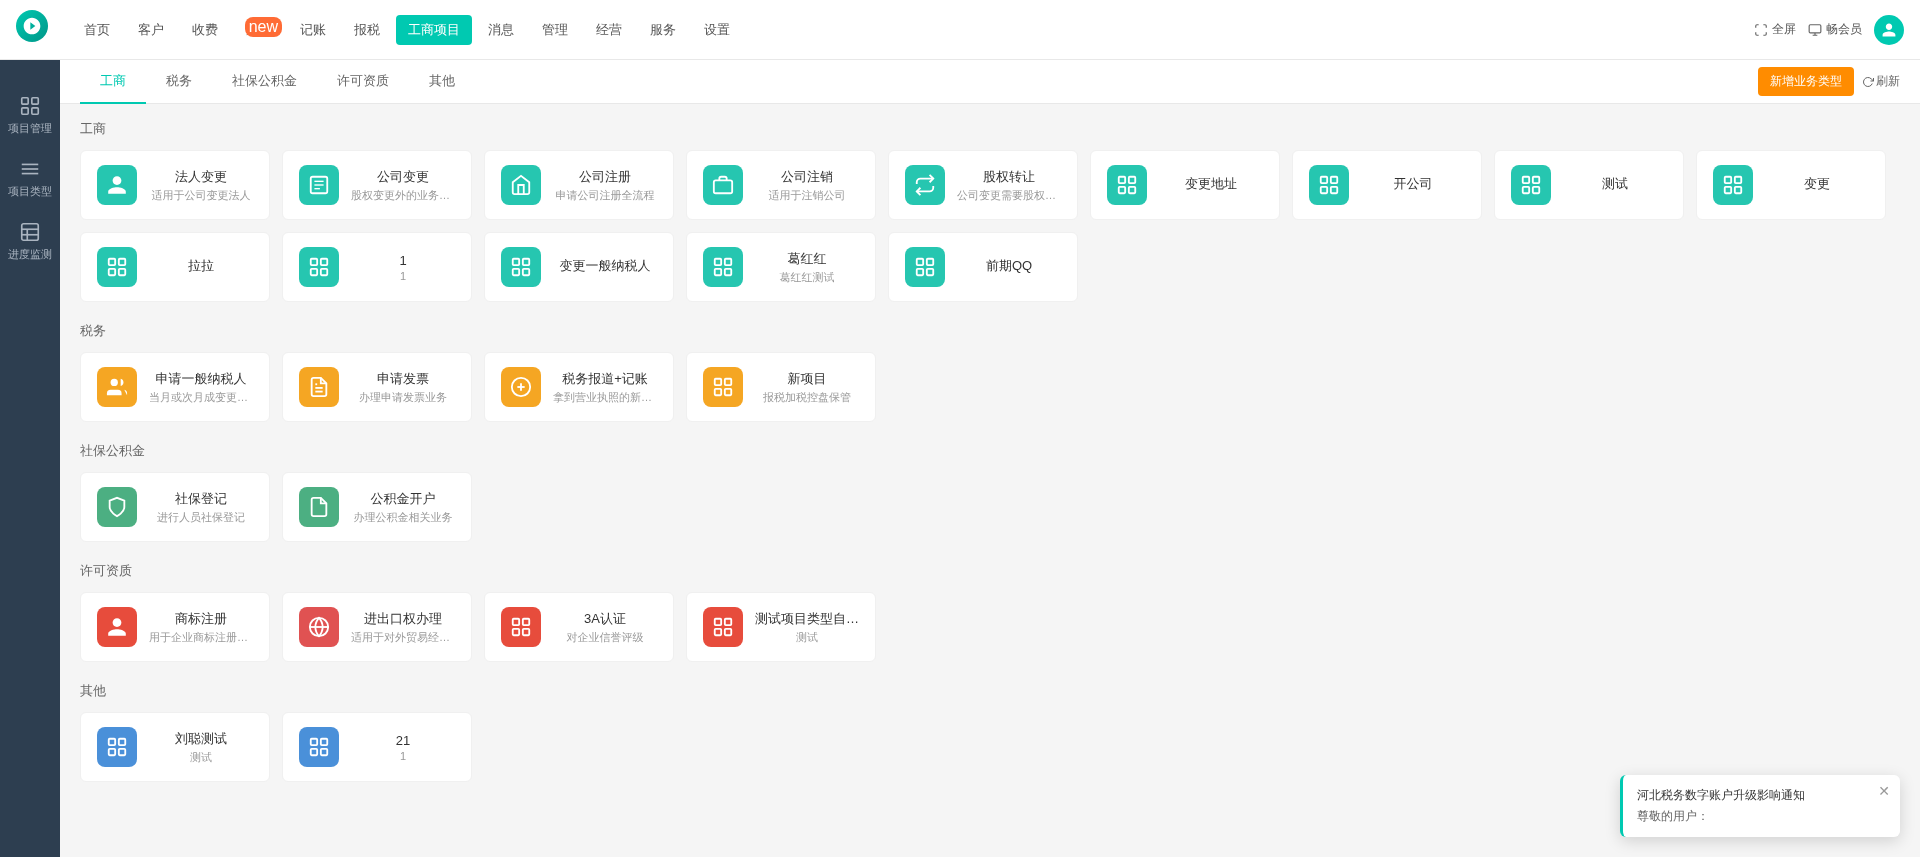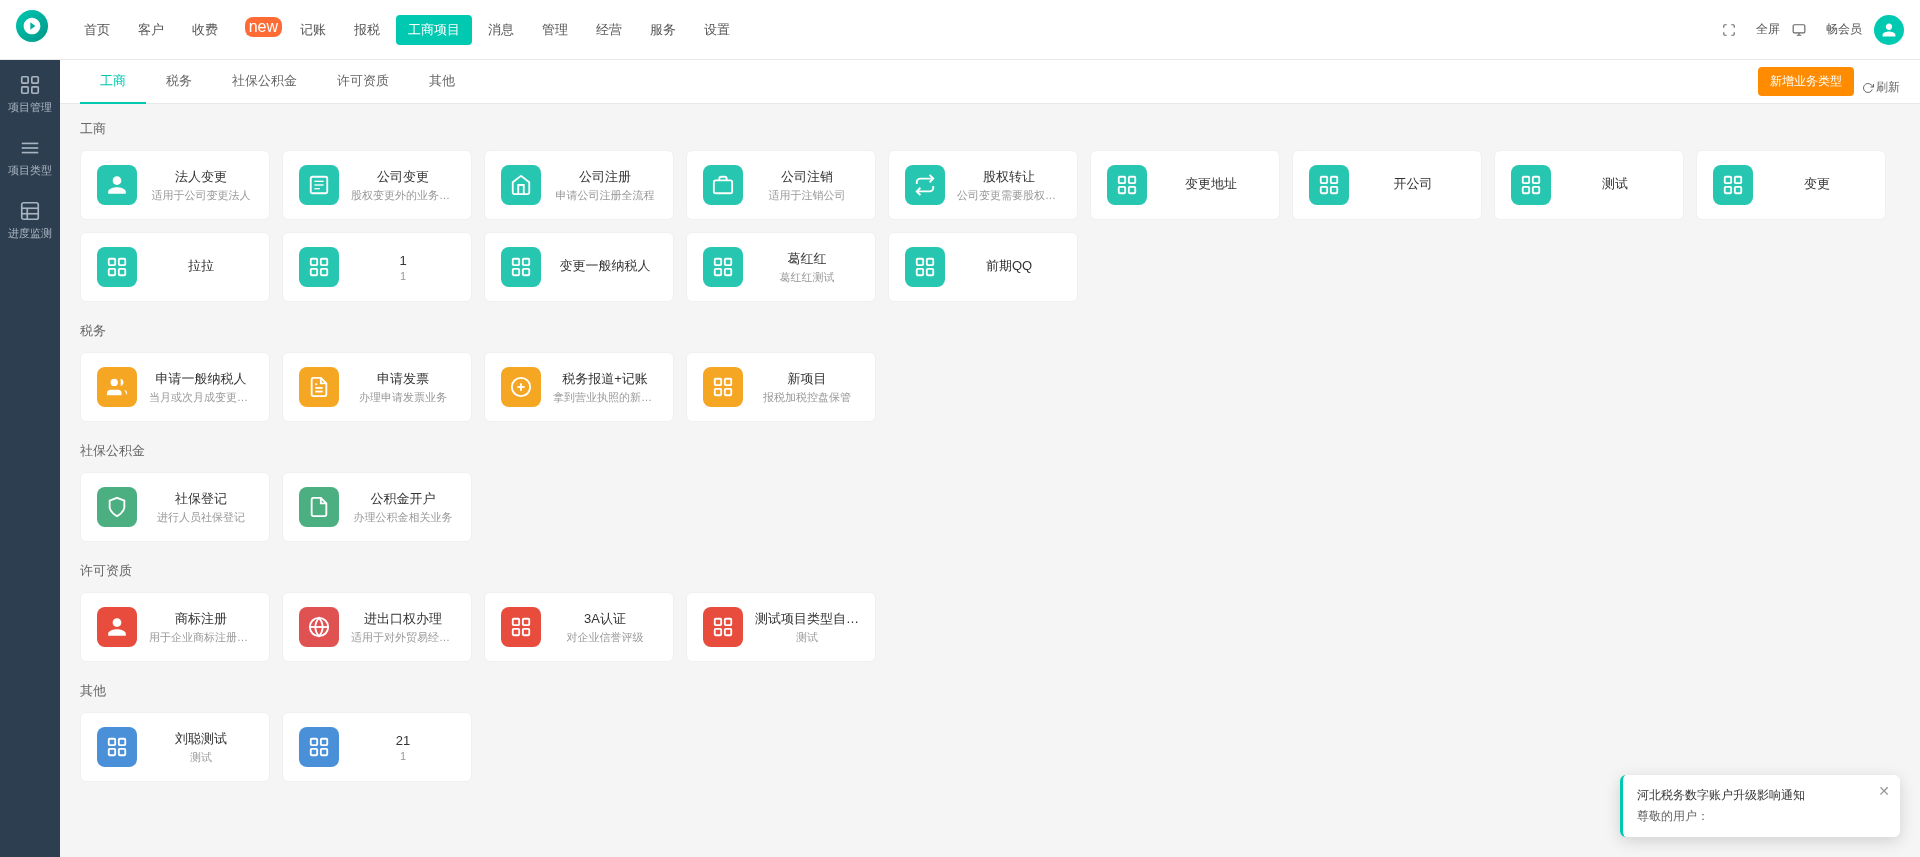--- a/index.html
+++ b/index.html
@@ -7,41 +7,41 @@
 
     
     .top-nav { background: #fff; height: 60px; display: flex; align-items: center; border-bottom: 1px solid #e8e8e8; padding: 0 16px; flex-shrink: 0; }
     .logo { width: 40px; height: 40px; margin-right: 16px; }
     .logo-circle { width: 32px; height: 32px; background: linear-gradient(135deg, #00c9b1, #009688); border-radius: 50%; display: flex; align-items: center; justify-content: center; color: white; font-size: 14px; font-weight: bold; }
     .nav-items { display: flex; align-items: center; gap: 4px; flex: 1; }
     .nav-item { padding: 6px 12px; border-radius: 4px; cursor: pointer; color: #555; font-size: 13px; position: relative; }
     .nav-item.active { background: #00c9b1; color: white; border-radius: 4px; }
     .nav-badge { position: absolute; top: 2px; right: 2px; background: #ff6b35; color: white; font-size: 16px; padding: 1px 4px; border-radius: 8px; }
     .nav-right { display: flex; align-items: center; gap: 12px; }
-    .nav-right-item { display: flex; align-items: center; gap: 20px; color: #555; font-size: 12px; cursor: pointer; }
+    .nav-right-item { display: flex; align-items: center; gap: 4px; color: #555; font-size: 12px; cursor: pointer; }
     .avatar { width: 30px; height: 30px; background: #00c9b1; border-radius: 50%; display: flex; align-items: center; justify-content: center; color: white; font-size: 14px; }
 
     
     .main-layout { display: flex; flex: 1; overflow: hidden; }
 
     
-    .sidebar { width: 60px; background: #2d3e50; display: flex; flex-direction: column; align-items: center; padding-top: 1px; flex-shrink: 0; }
+    .sidebar { width: 60px; background: #2d3e50; display: flex; flex-direction: column; align-items: center; padding-top: 22px; flex-shrink: 0; }
     .sidebar-item { display: flex; flex-direction: column; align-items: center; padding: 10px 4px; cursor: pointer; color: #aab4c0; width: 100%; }
     .sidebar-item .sidebar-icon { width: 28px; height: 28px; display: flex; align-items: center; justify-content: center; font-size: 18px; margin-bottom: 2px; }
     .sidebar-item .sidebar-label { font-size: 11px; text-align: center; line-height: 1.2; }
 
     
     .content-area { flex: 1; display: flex; flex-direction: column; overflow: hidden; }
 
     
     .tab-bar { background: #fff; border-bottom: 1px solid #e8e8e8; padding: 0 20px; display: flex; align-items: center; justify-content: space-between; height: 44px; flex-shrink: 0; }
     .tabs { display: flex; gap: 0; }
     .tab { padding: 12px 20px; cursor: pointer; color: #666; font-size: 13px; border-bottom: 2px solid transparent; }
     .tab.active { color: #00c9b1; border-bottom: 2px solid #00c9b1; }
-    .tab-actions { display: flex; align-items: flex-end; gap: 8px; }
+    .tab-actions { display: flex; align-items: center; gap: 8px; }
     .btn-add { background: #ff8c00; color: white; border: none; padding: 6px 12px; border-radius: 4px; cursor: pointer; font-size: 12px; }
     .btn-refresh { background: none; border: none; color: #666; cursor: pointer; font-size: 12px; display: flex; align-items: center; gap: 2px; }
 
     
     .page-content { flex: 1; overflow-y: auto; padding: 16px 20px; }
 
     
     .section { margin-bottom: 20px; }
     .section-title { font-size: 13px; color: #666; margin-bottom: 12px; font-weight: normal; }
 

